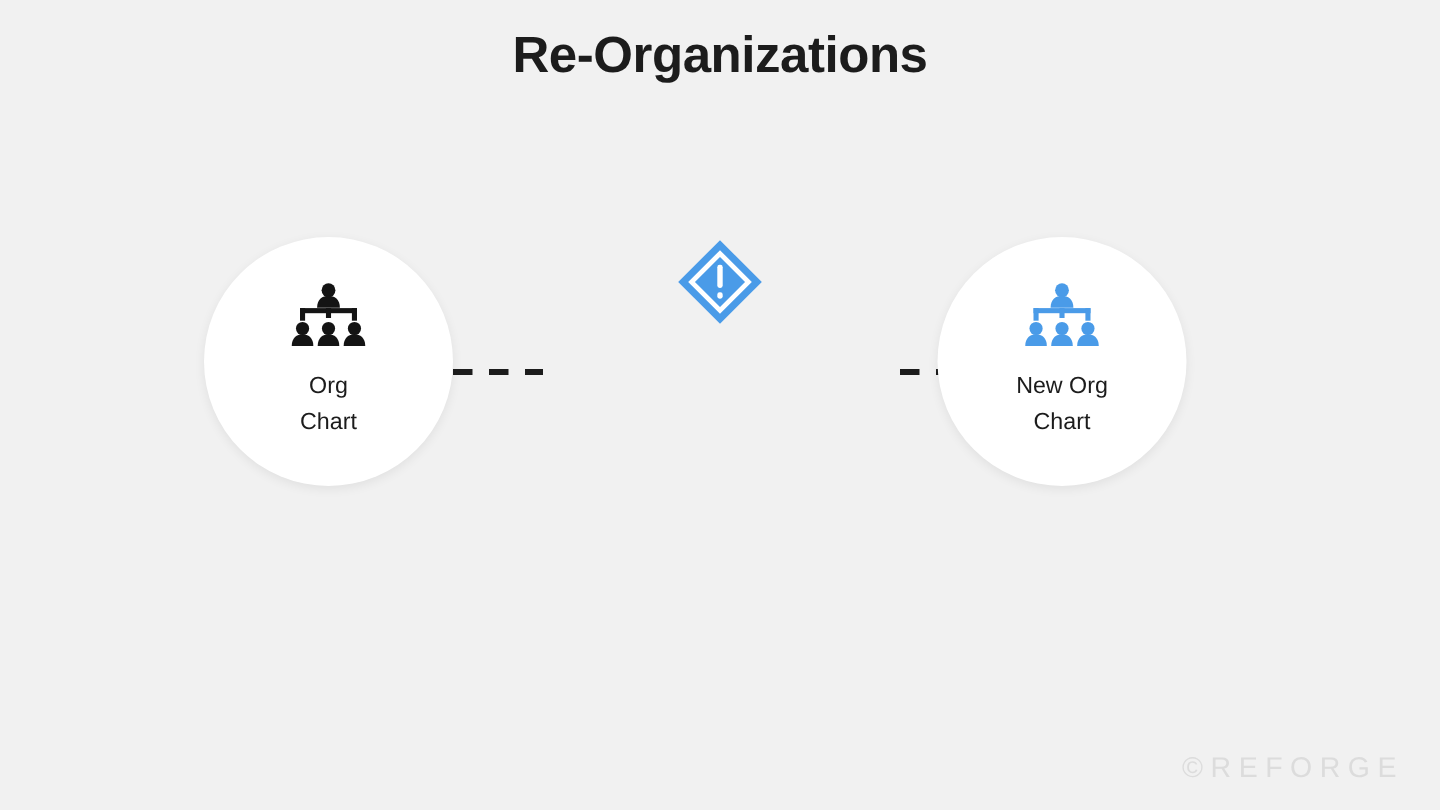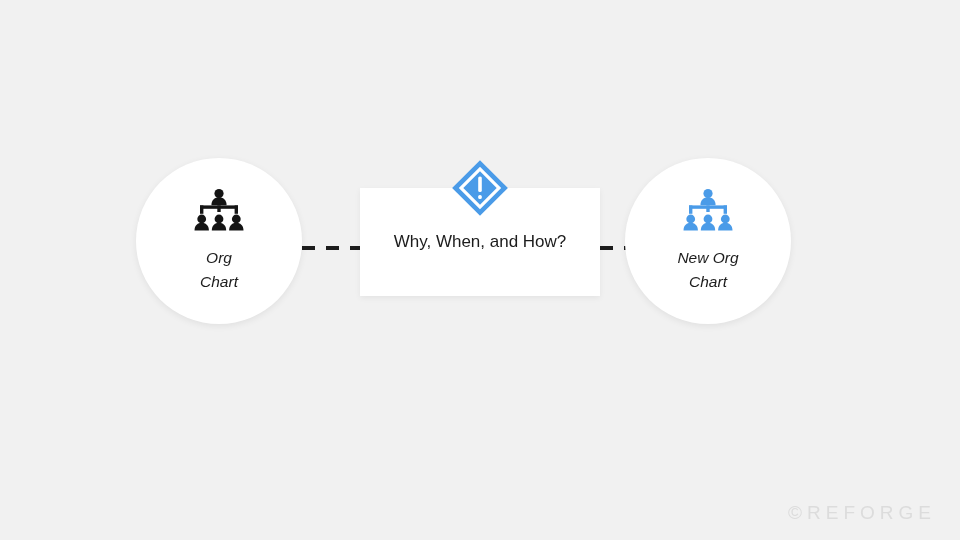--- a/index.html
+++ b/index.html
@@ -39,21 +39,20 @@
     position: absolute;
     width: 166px;
     height: 166px;
     border-radius: 50%;
     background: #ffffff;
     box-shadow: 0 2px 7px rgba(0,0,0,0.07);
     display: flex;
     flex-direction: column;
     align-items: center;
     justify-content: center;
-    font-style: italic;
   }
   #circle-left  { left: 136px; top: 158px; }
   #circle-right { left: 625px; top: 158px; }
 
   .circle-icon {
     width: 62px;
     height: 44px;
     margin-bottom: 14px;
     display: block;
   }
@@ -114,20 +113,21 @@
     color: #dcdcdc;
     font-weight: normal;
     white-space: nowrap;
   }
 </style>
 </head>
 <body>
 
 <div id="slide">
 
+  <div class="slide-title">Re-Organizations</div>
 
   <div id="circle-left" class="node-circle">
     <svg class="circle-icon" viewBox="0 0 62 44">
 
       <circle cx="31" cy="5.5" r="4.6" fill="#141414"></circle>
       <path d="M23.4 17.2 C23.4 11.6 27 9.2 31 9.2 C35 9.2 38.6 11.6 38.6 17.2 Z" fill="#141414"></path>
 
       <rect x="12" y="17.4" width="38" height="3.4" fill="#141414"></rect>
       <rect x="12" y="17.4" width="3.4" height="8.4" fill="#141414"></rect>
       <rect x="46.6" y="17.4" width="3.4" height="8.4" fill="#141414"></rect>
@@ -143,23 +143,20 @@
     <div class="circle-label">
       <div>Org</div>
       <div>Chart</div>
     </div>
   </div>
 
   <svg id="connector-left" class="connector" viewBox="0 0 60 14" preserveAspectRatio="none">
     <line x1="0" y1="7" x2="60" y2="7" stroke="#1c1c1c" stroke-width="4" stroke-dasharray="13 11" stroke-linecap="butt"></line>
   </svg>
 
-  <div id="center-box">
-    <div id="center-box-label">Why, When, and How?</div>
-  </div>
 
   <svg id="warning-diamond" viewBox="0 0 64 64">
     <rect x="12.3" y="12.3" width="39.4" height="39.4" transform="rotate(45 32 32)" fill="#4a9be8"></rect>
     <rect x="18.6" y="18.6" width="26.8" height="26.8" transform="rotate(45 32 32)" fill="none" stroke="#ffffff" stroke-width="3.2"></rect>
     <rect x="30.2" y="20.5" width="3.6" height="15.5" rx="1.6" fill="#ffffff"></rect>
     <rect x="30.2" y="38.9" width="3.6" height="4.2" rx="1.6" fill="#ffffff"></rect>
   </svg>
 
   <svg id="connector-right" class="connector" viewBox="0 0 62 14" preserveAspectRatio="none">
     <line x1="0" y1="7" x2="42" y2="7" stroke="#1c1c1c" stroke-width="4" stroke-dasharray="13 11" stroke-linecap="butt"></line>

